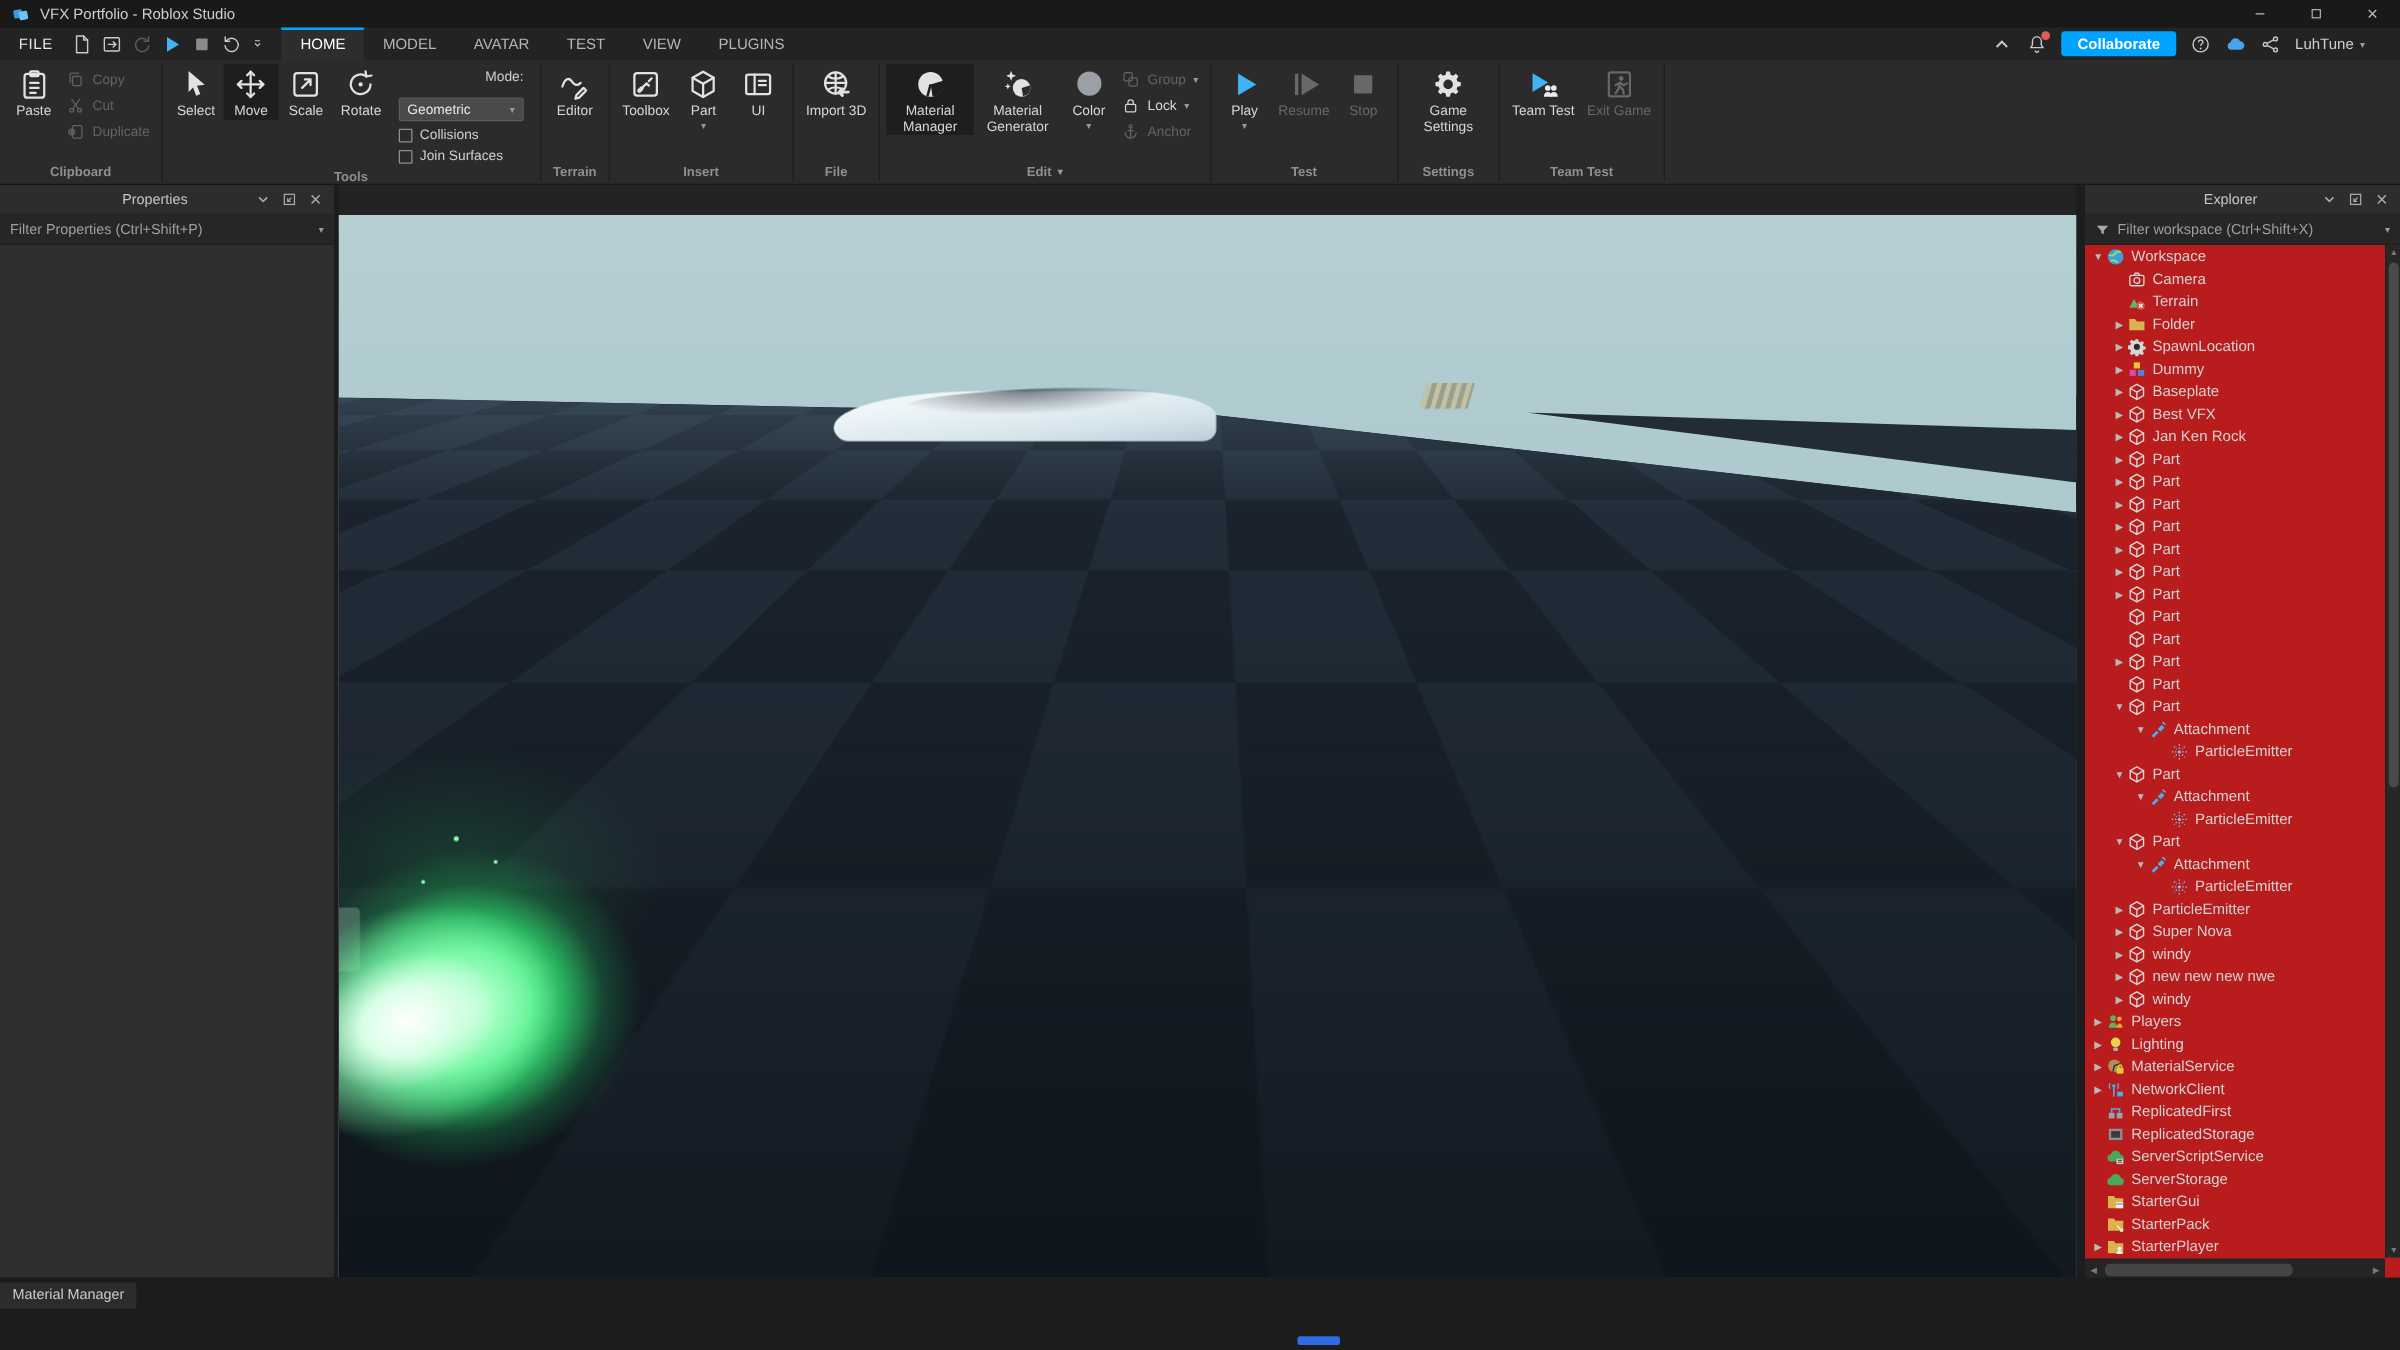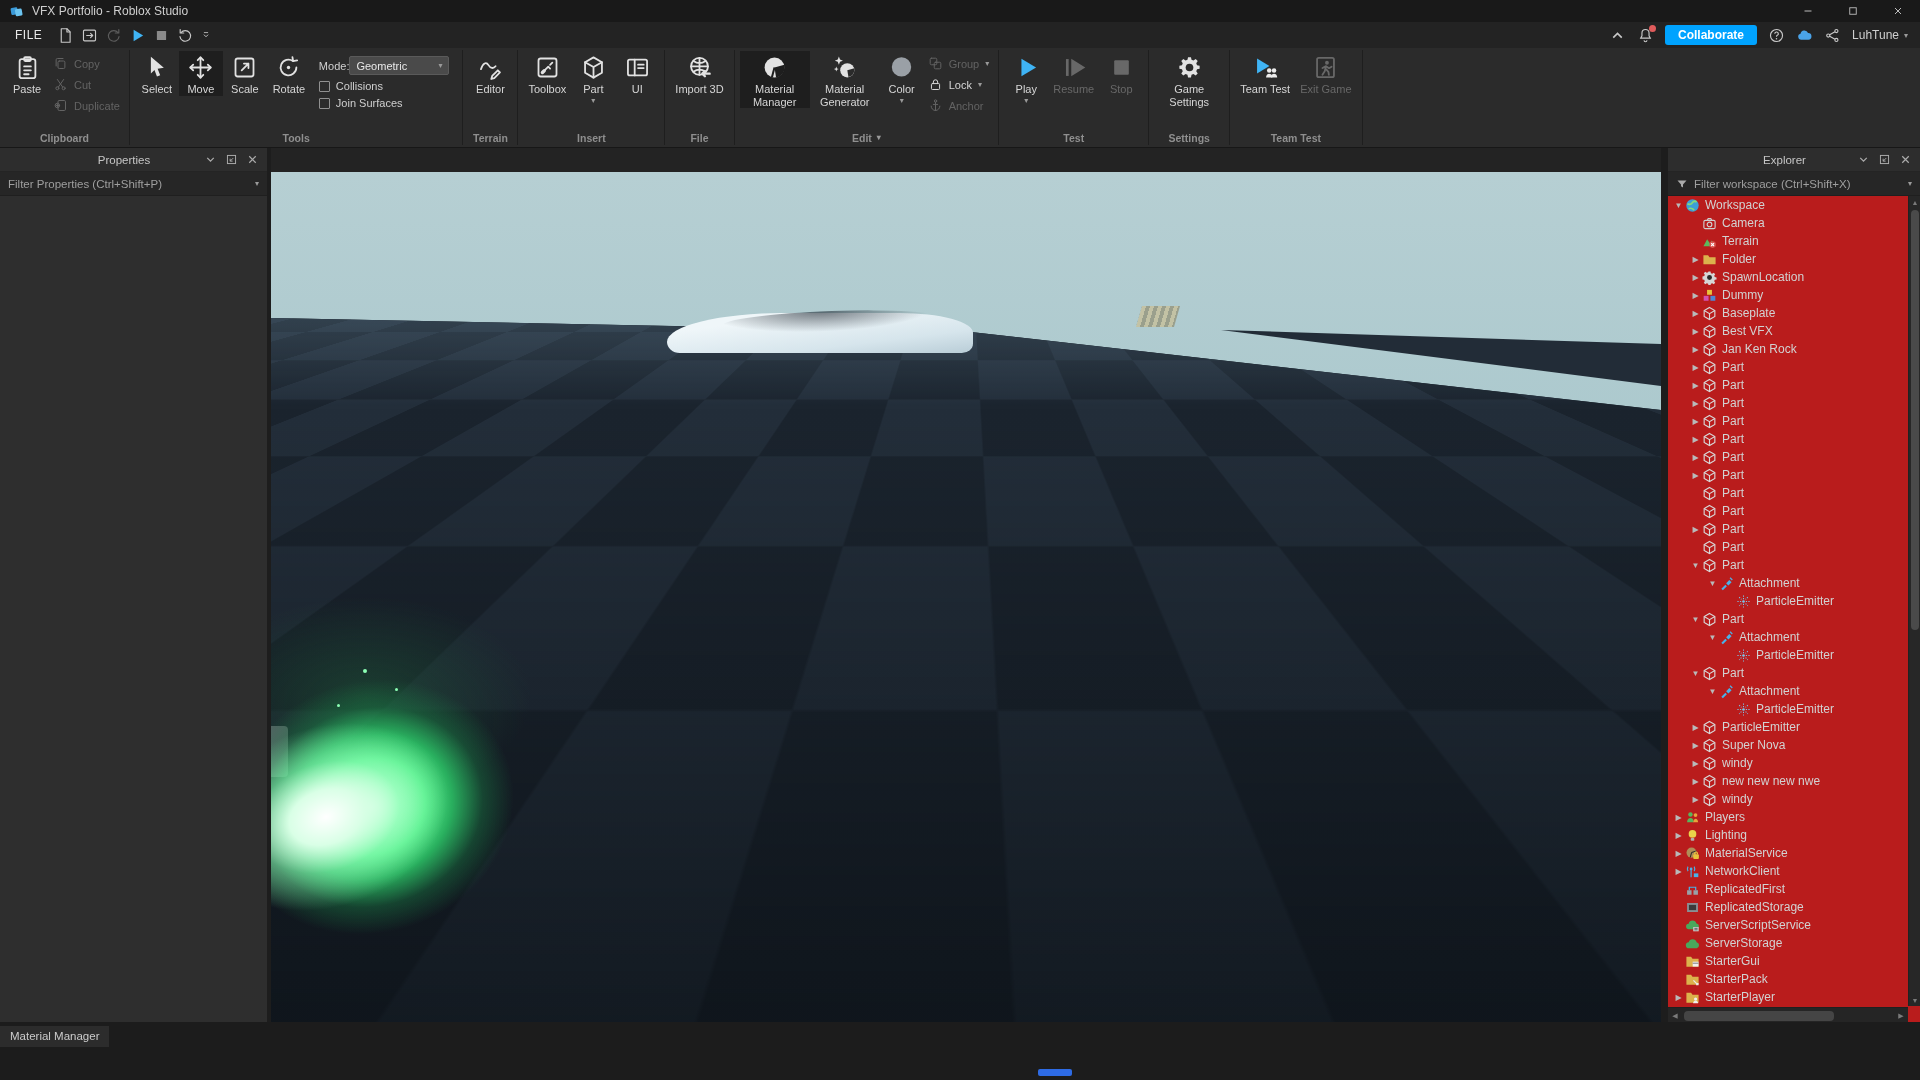--- a/index.html
+++ b/index.html
@@ -24,21 +24,21 @@
     display:flex; align-items:stretch; }
   .file-menu { padding:0 15px; display:flex; align-items:center; font-size:12px; color:#e8e8e8; letter-spacing:.5px; }
   .quick-icons { display:flex; align-items:center; gap:7px; margin-right:14px; }
   .qicon { width:17px; height:17px; color:#c9c9c9; }
   .qicon.disabled { color:#5d5d5d; }
   .qicon.caret { width:10px; }
   .menu-tabs { display:flex; align-items:stretch; }
   .mtab { padding:0 15px; display:flex; align-items:center; font-size:12px; color:#b5b5b5; position:relative; }
   .mtab.active { background:#2d2d2d; color:#ffffff; }
   .mtab.active::before { content:""; position:absolute; left:0; top:0; right:0; height:2px; background:var(--accent,#00a3ff); }
-  .menubar-right { margin-left:auto; display:flex; align-items:center; gap:11px; padding-right:12px;text-align:right; }
+  .menubar-right { margin-left:auto; display:flex; align-items:center; gap:11px; padding-right:28px;text-align:right; }
   .mr-icon { width:17px; height:17px; color:#c9c9c9; position:relative; }
   .bell-dot { position:absolute; right:-2px; top:-2px; width:7px; height:7px; border-radius:50%; background:#e05c5c; }
   .collab-btn { background:var(--accent,#00a3ff); color:#fff; font-size:12px; font-weight:bold;
     padding:3px 13px; border-radius:3px; }
   .username { font-size:12px; color:#cfcfcf; display:flex; align-items:center; gap:5px; }
   .caret-glyph { font-size:8px; color:#9a9a9a; }
 
   
   .ribbon { position:absolute; left:0; top:48px; width:1920px; height:100px; background:#2b2b2b;
     display:flex; align-items:stretch; border-bottom:1px solid #171717; }
@@ -52,21 +52,21 @@
   .rbtn.active { --btn-bg:#1e1e1e; background:#1e1e1e; }
   .rbtn .ric { width:27px; height:27px; margin-bottom:2px; }
   .rbtn .rlab { font-size:11px; line-height:1.15; text-align:center; color:#d6d6d6; max-width:62px; }
   .rbtn.disabled { color:#686868; }
   .rbtn.disabled .rlab { color:#686868; }
   .rcol { display:flex; flex-direction:column; justify-content:flex-start; gap:4px; padding:4px 4px; }
   .rsmall { display:flex; align-items:center; gap:6px; font-size:11px; color:#d6d6d6; height:17px; }
   .rsmall .ric-s { width:15px; height:15px; }
   .rsmall.disabled { color:#636363; }
   .toolopts { display:flex; flex-direction:column; gap:5px; padding:5px 8px; font-size:11px; color:#cfcfcf; }
-  .mode-row { display:flex; align-items:center; gap:0; }
+  .mode-row { display:flex; align-items:flex-end; gap:10px;flex-direction:column; }
   .mode-select { background:#4a4a4a; border:1px solid #5a5a5a; border-radius:2px; color:#e8e8e8;
     width:100px; height:19px; display:flex; align-items:center; justify-content:space-between; padding:0 6px; }
   .chk-row { display:flex; align-items:center; gap:6px; }
   .chk-box { width:11px; height:11px; border:1px solid #909090; background:#2b2b2b; border-radius:1px; }
 
   
   .panel { position:absolute; background:#2f2f2f; }
   .panel-header { height:24px; background:#2d2d2d; display:flex; align-items:center; border-bottom:1px solid #242424; }
   .panel-title { flex:1; text-align:center; font-size:11.5px; color:#c6c6c6; padding-left:44px; }
   .ph-icons { display:flex; align-items:center; gap:8px; padding-right:8px; }
@@ -207,20 +207,28 @@
             <path d="M4.5 3.5V8.5h5" stroke="currentColor" stroke-width="1.6" fill="none" stroke-linecap="round" stroke-linejoin="round"></path>
           </svg>
         </span>
         <span class="qicon ic caret">
           <svg viewBox="0 0 24 24">
             <path d="M7 10l5 5 5-5" stroke="currentColor" stroke-width="2.2" fill="none"></path>
             <path d="M7 5h10" stroke="currentColor" stroke-width="2" fill="none"></path>
           </svg>
         </span>
       </span>
+    <span class="menu-tabs" id="menu-tabs">
+        <span class="mtab active">HOME</span>
+        <span class="mtab">MODEL</span>
+        <span class="mtab">AVATAR</span>
+        <span class="mtab">TEST</span>
+        <span class="mtab">VIEW</span>
+        <span class="mtab">PLUGINS</span>
+      </span>
     <span class="menubar-right">
       <span class="mr-icon ic">
           <svg viewBox="0 0 24 24">
             <path d="M6 15l6-6 6 6" stroke="currentColor" stroke-width="2.2" fill="none"></path>
           </svg>
         </span>
       <span class="mr-icon ic">
         <svg viewBox="0 0 24 24">
             <path d="M12 3.5c-2.9 0-5 2.2-5 5v4l-1.8 3.2h13.6L17 12.5v-4c0-2.8-2.1-5-5-5z" stroke="currentColor" stroke-width="1.6" fill="none"></path>
             <path d="M10 18.8a2 2 0 0 0 4 0" stroke="currentColor" stroke-width="1.6" fill="none"></path>

